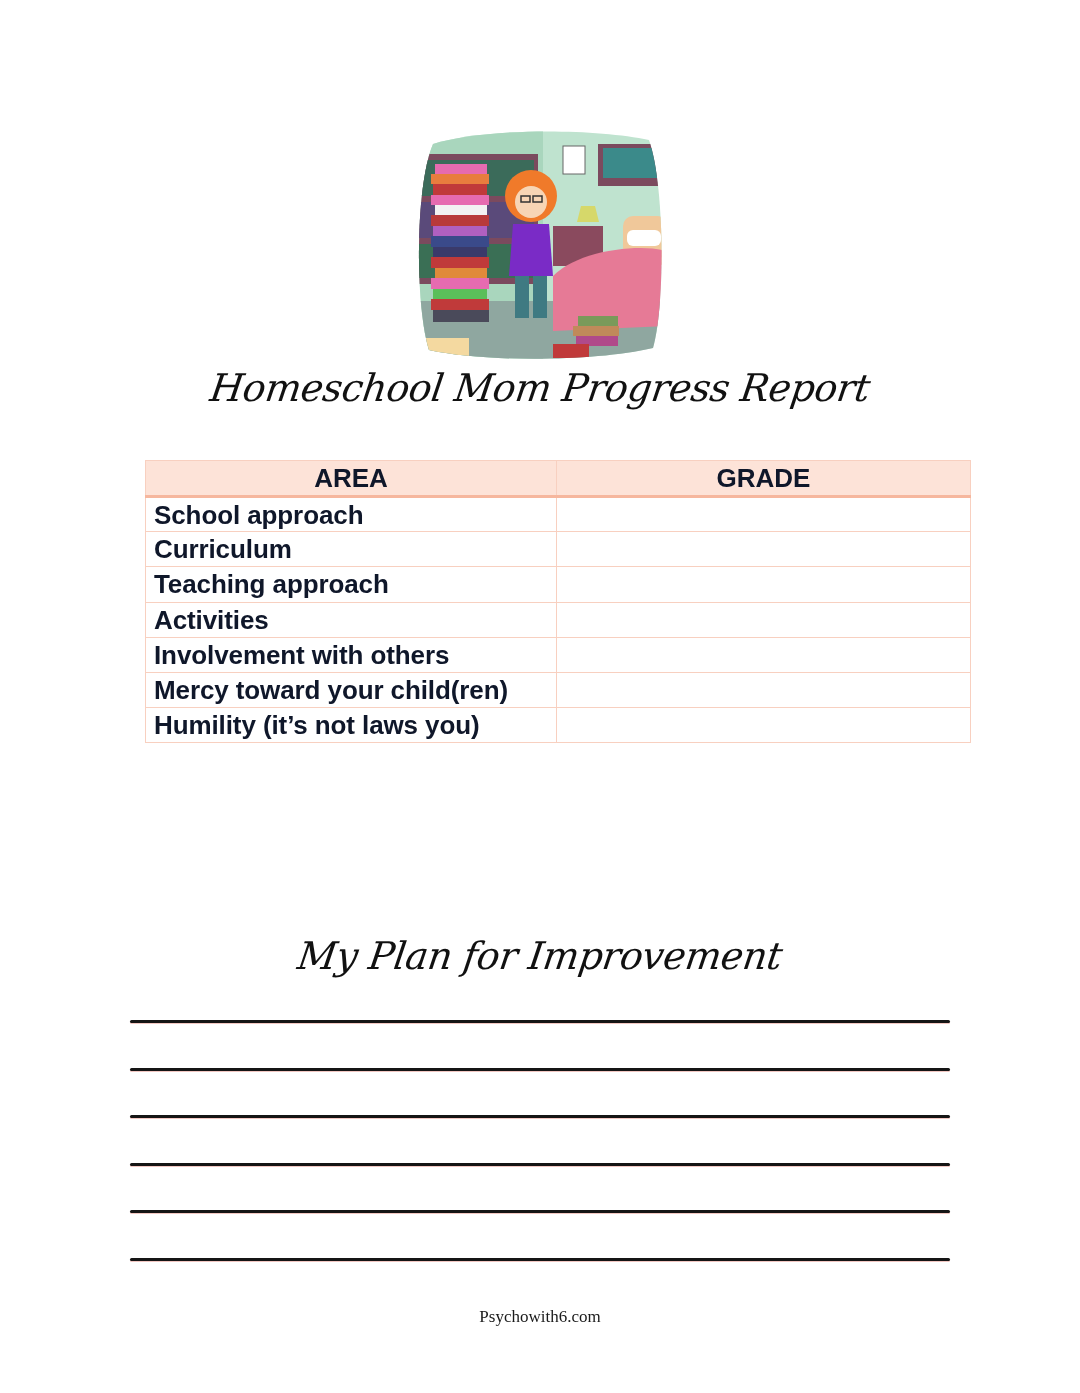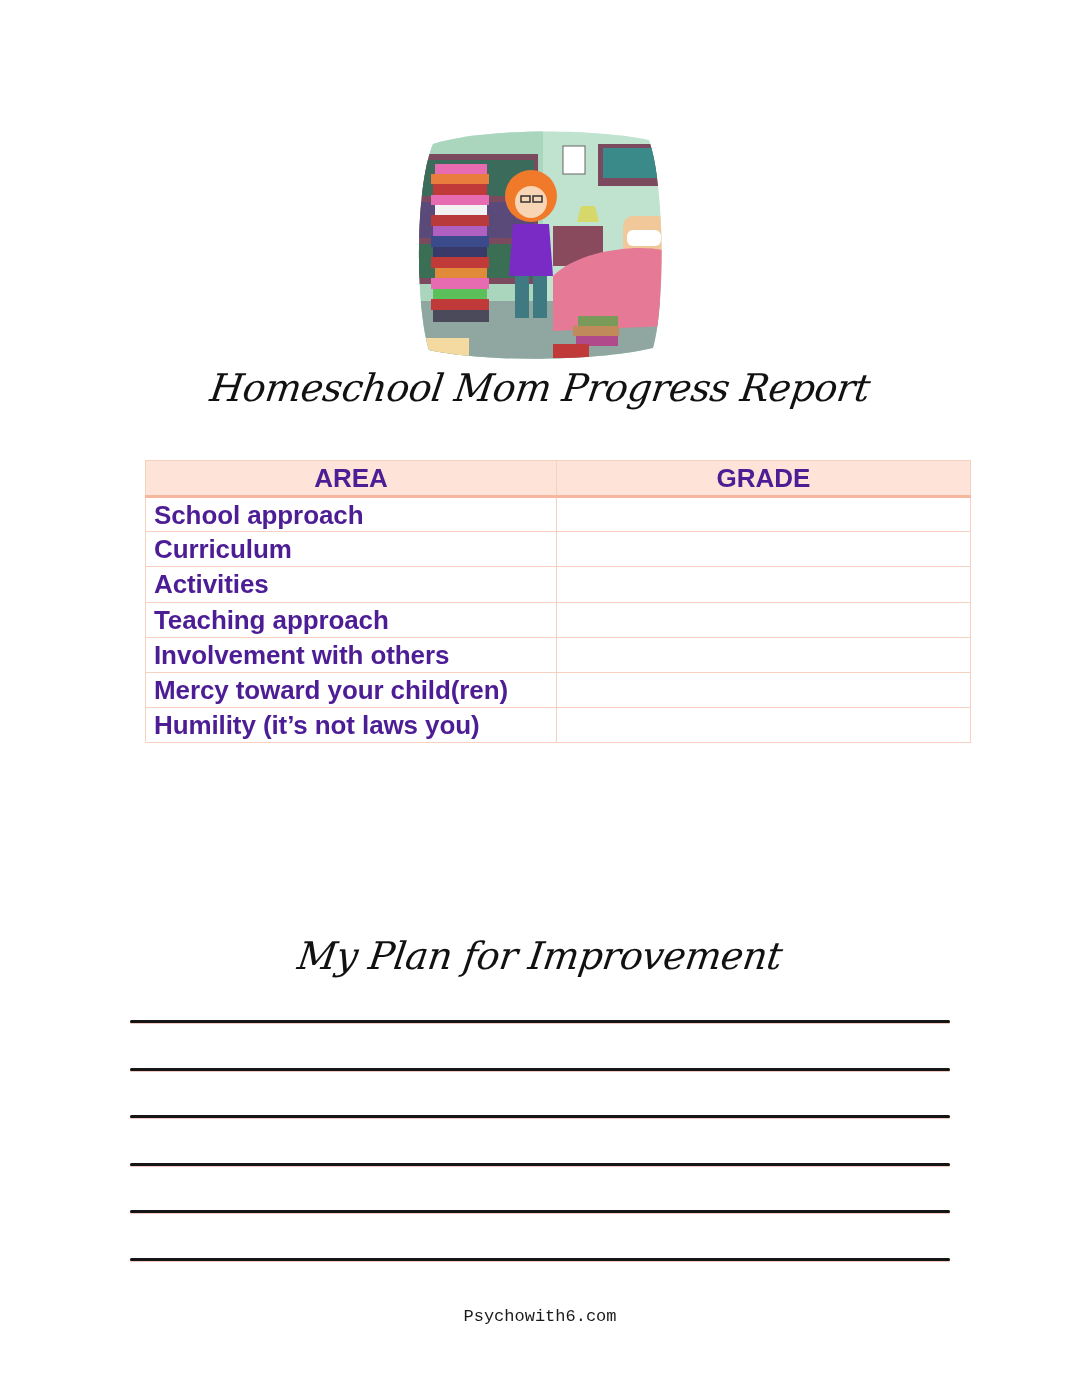--- a/index.html
+++ b/index.html
@@ -20,40 +20,40 @@
     .title-plan { top: 934px; font-size: 38px; transform: skewX(-8deg); }
 
     .report-table {
       position: absolute; left: 145px; top: 460px; width: 825px;
       border-collapse: collapse; table-layout: fixed;
     }
     .report-table th, .report-table td {
       border: 1.5px solid #f8d0c0;
       height: 35.2px;
       font-family: "Liberation Sans", sans-serif; font-weight: bold;
-      font-size: 26px; color: #4c1d95; line-height: 1;
+      font-size: 26px; color: #0f172a; line-height: 1;
     }
     .report-table thead th {
       background: #fde3d8; height: 36px; text-align: center;
       border-bottom: 3px solid #f6b79e; font-size: 26px;
     }
     .report-table td.area { padding-left: 8px; white-space: nowrap; letter-spacing: -0.1px; }
     .report-table col.c1 { width: 411px; }
     .report-table col.c2 { width: 414px; }
 
     .lines { position: absolute; left: 130px; top: 0; width: 820px; }
     .write-line {
       position: absolute; left: 0; width: 820px; height: 3px;
       background: #151515; border-radius: 2px;
       box-shadow: 0 1px 0 #f2c7c2;
     }
 
     .footer {
       position: absolute; top: 1307px; left: 0; width: 1080px; text-align: center;
-      font-family: Liberation Mono, monospace; font-size: 17px; color: #1a1a1a;
+      font-family: Liberation Serif, serif; font-size: 17px; color: #1a1a1a;
     }
   </style>
 </head>
 <body>
 
 <div class="illustration">
   <svg viewBox="0 0 254 238" xmlns="http://www.w3.org/2000/svg">
     <defs>
       <clipPath id="blob">
         <path d="M20,18 C70,2 180,2 236,14 C252,60 252,180 240,222 C180,236 70,236 16,224 C2,180 2,60 20,18 Z"></path>
@@ -130,25 +130,25 @@
   <tbody>
     <tr>
       <td class="area">School approach</td>
       <td></td>
     </tr>
     <tr>
       <td class="area">Curriculum</td>
       <td></td>
     </tr>
     <tr>
-      <td class="area">Activities</td>
+      <td class="area">Teaching approach</td>
       <td></td>
     </tr>
     <tr>
-      <td class="area">Teaching approach</td>
+      <td class="area">Activities</td>
       <td></td>
     </tr>
     <tr>
       <td class="area">Involvement with others</td>
       <td></td>
     </tr>
     <tr>
       <td class="area">Mercy toward your child(ren)</td>
       <td></td>
     </tr>

